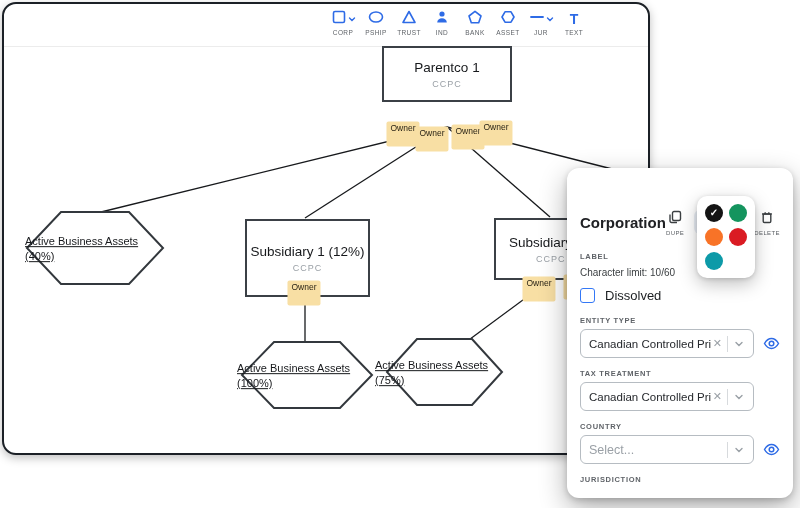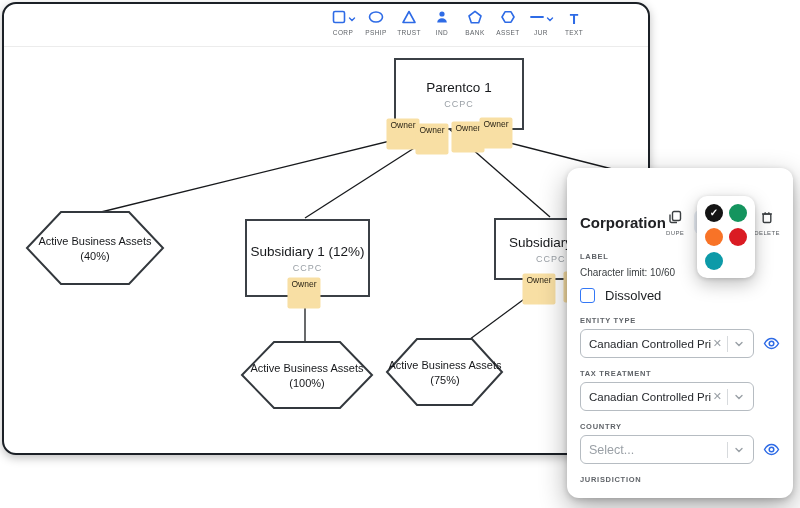--- a/index.html
+++ b/index.html
@@ -22,24 +22,24 @@
   
   .canvas-svg { position:absolute; left:0; top:0; width:644px; height:449px; }
   .node-box {
     position:absolute; background:#fff; border:2px solid #3b4046;
     display:flex; flex-direction:column; align-items:center; justify-content:center; gap:4px;
   }
   .node-title { font-size:13.5px; color:#17191c; }
   .node-sub { font-size:9px; letter-spacing:1px; color:#9aa0a6; }
   .node-box.leftalign { align-items:flex-start; padding-left:13px; }
   .node-box.leftalign .node-sub { margin-left:27px; }
-  .hex-text { position:absolute; width:140px; text-align:center; font-size:11px; color:#17191c; line-height:1.35; transform:translate(-50%,-50%); }
+  .hex-text { position:absolute; width:140px; font-size:11px; color:#17191c; line-height:1.35; transform:translate(-50%,-50%);text-decoration:underline; }
   .owner {
     position:absolute; transform:translate(-50%,-50%);
-    background:#f8dfa4; color:#2a2416; font-size:8.5px; padding:1px 4px 20px; border-radius:2px; white-space:nowrap;
+    background:#f8dfa4; color:#2a2416; font-size:8.5px; padding:1px 4px 14px; border-radius:2px; white-space:nowrap;
   }
 
   
   .panel {
     position:absolute; left:567px; top:168px; width:226px;
     background:#fff; border-radius:12px; padding:10px 13px 14px;
     box-shadow:0 10px 28px rgba(0,0,0,.32), 0 2px 6px rgba(0,0,0,.18);
   }
   .panel-head { display:flex; align-items:flex-start; justify-content:space-between;margin-top:32px; }
   .panel-title { font-size:15px; font-weight:700; color:#202124; padding-top:4px; }
@@ -184,21 +184,21 @@
         <line x1="301" y1="276" x2="301" y2="339"></line>
         <line x1="546" y1="276" x2="458" y2="341"></line>
       </g>
       <g fill="#fff" stroke="#33383d" stroke-width="2">
         <polygon points="23,244 57,208 125,208 159,244 125,280 57,280"></polygon>
         <polygon points="238,371 270,338 336,338 368,371 336,404 270,404"></polygon>
         <polygon points="383,368 413,335 468,335 498,368 468,401 413,401"></polygon>
       </g>
     </svg>
 
-    <div class="node-box" style="left:378px; top:54px; width:130px; height:72px;margin-left:12px;">
+    <div class="node-box" style="left:378px; top:42px; width:130px; height:56px;">
       <div class="node-title">Parentco 1</div>
       <div class="node-sub">CCPC</div>
     </div>
     <div class="node-box" style="left:241px; top:215px; width:125px; height:78px;">
       <div class="node-title">Subsidiary 1 (12%)</div>
       <div class="node-sub">CCPC</div>
     </div>
     <div class="node-box leftalign" style="left:490px; top:214px; width:132px; height:62px;">
       <div class="node-title">Subsidiary</div>
       <div class="node-sub">CCPC</div>

